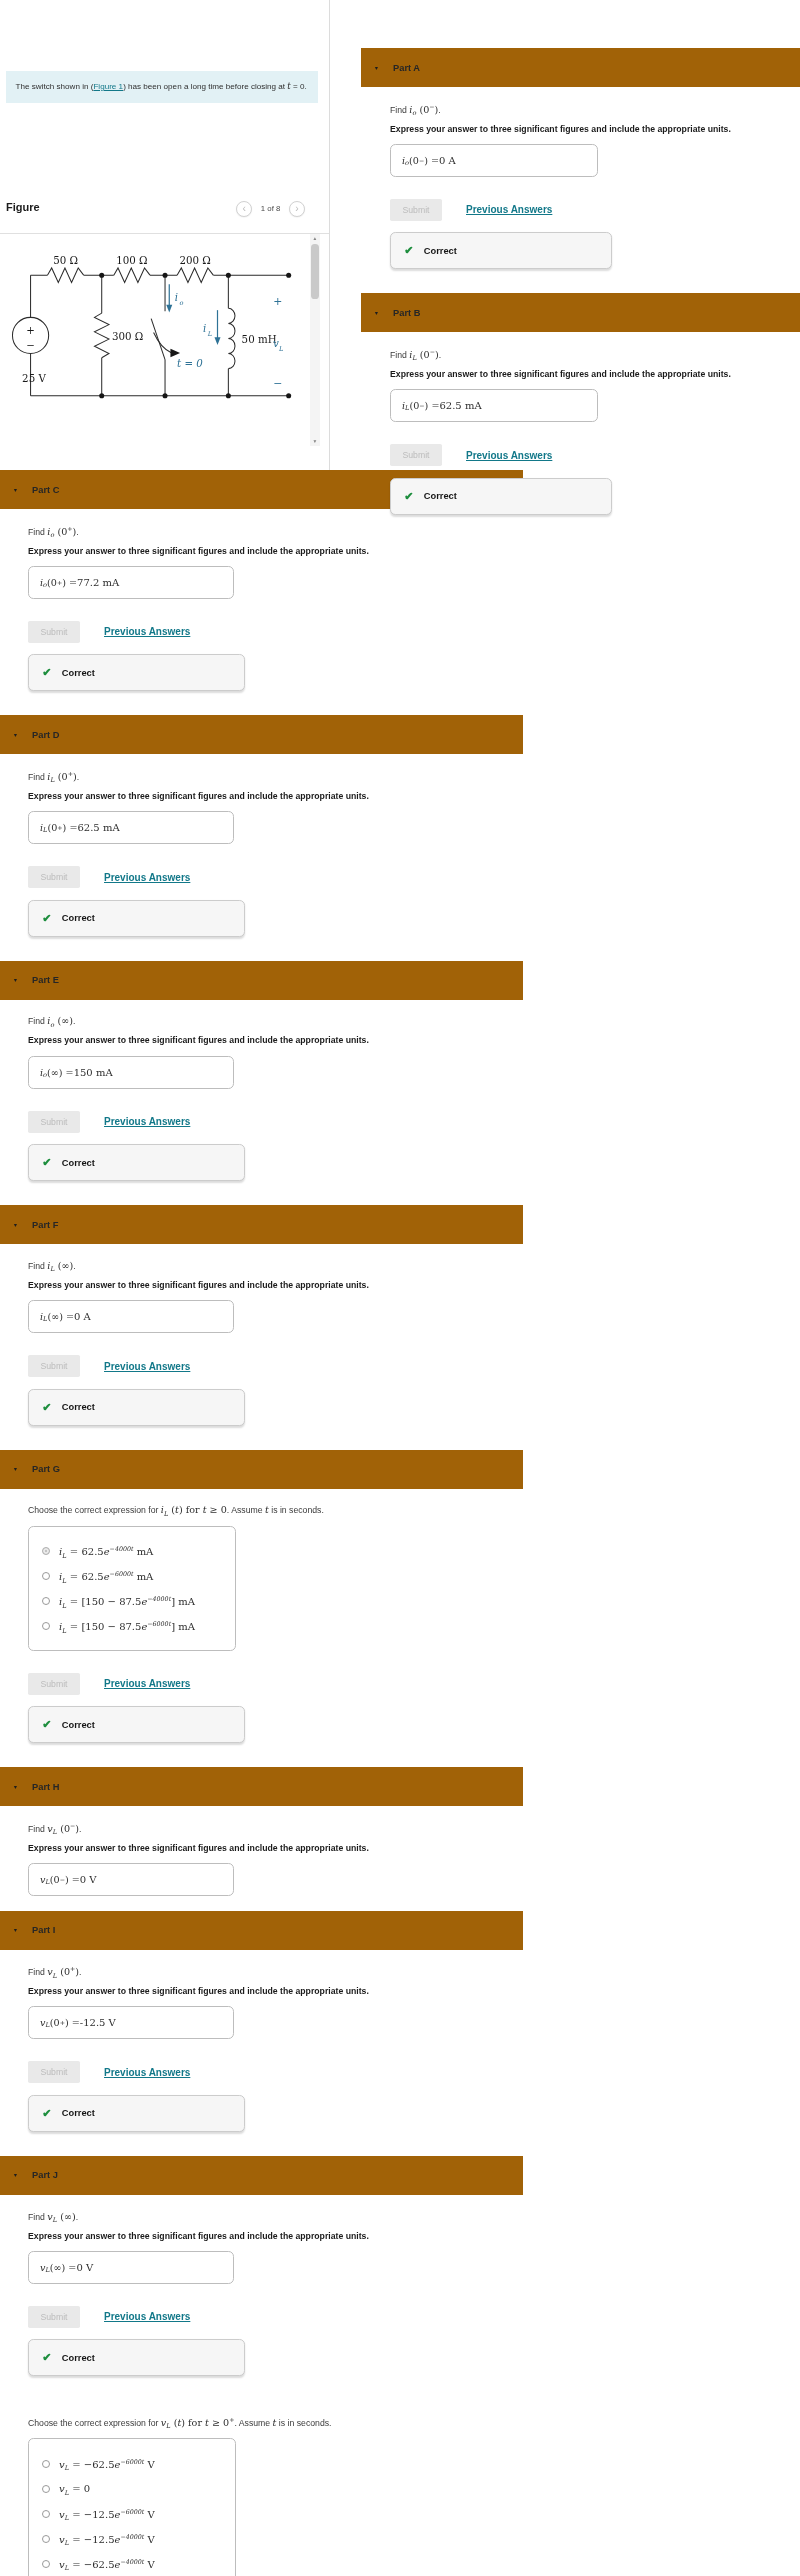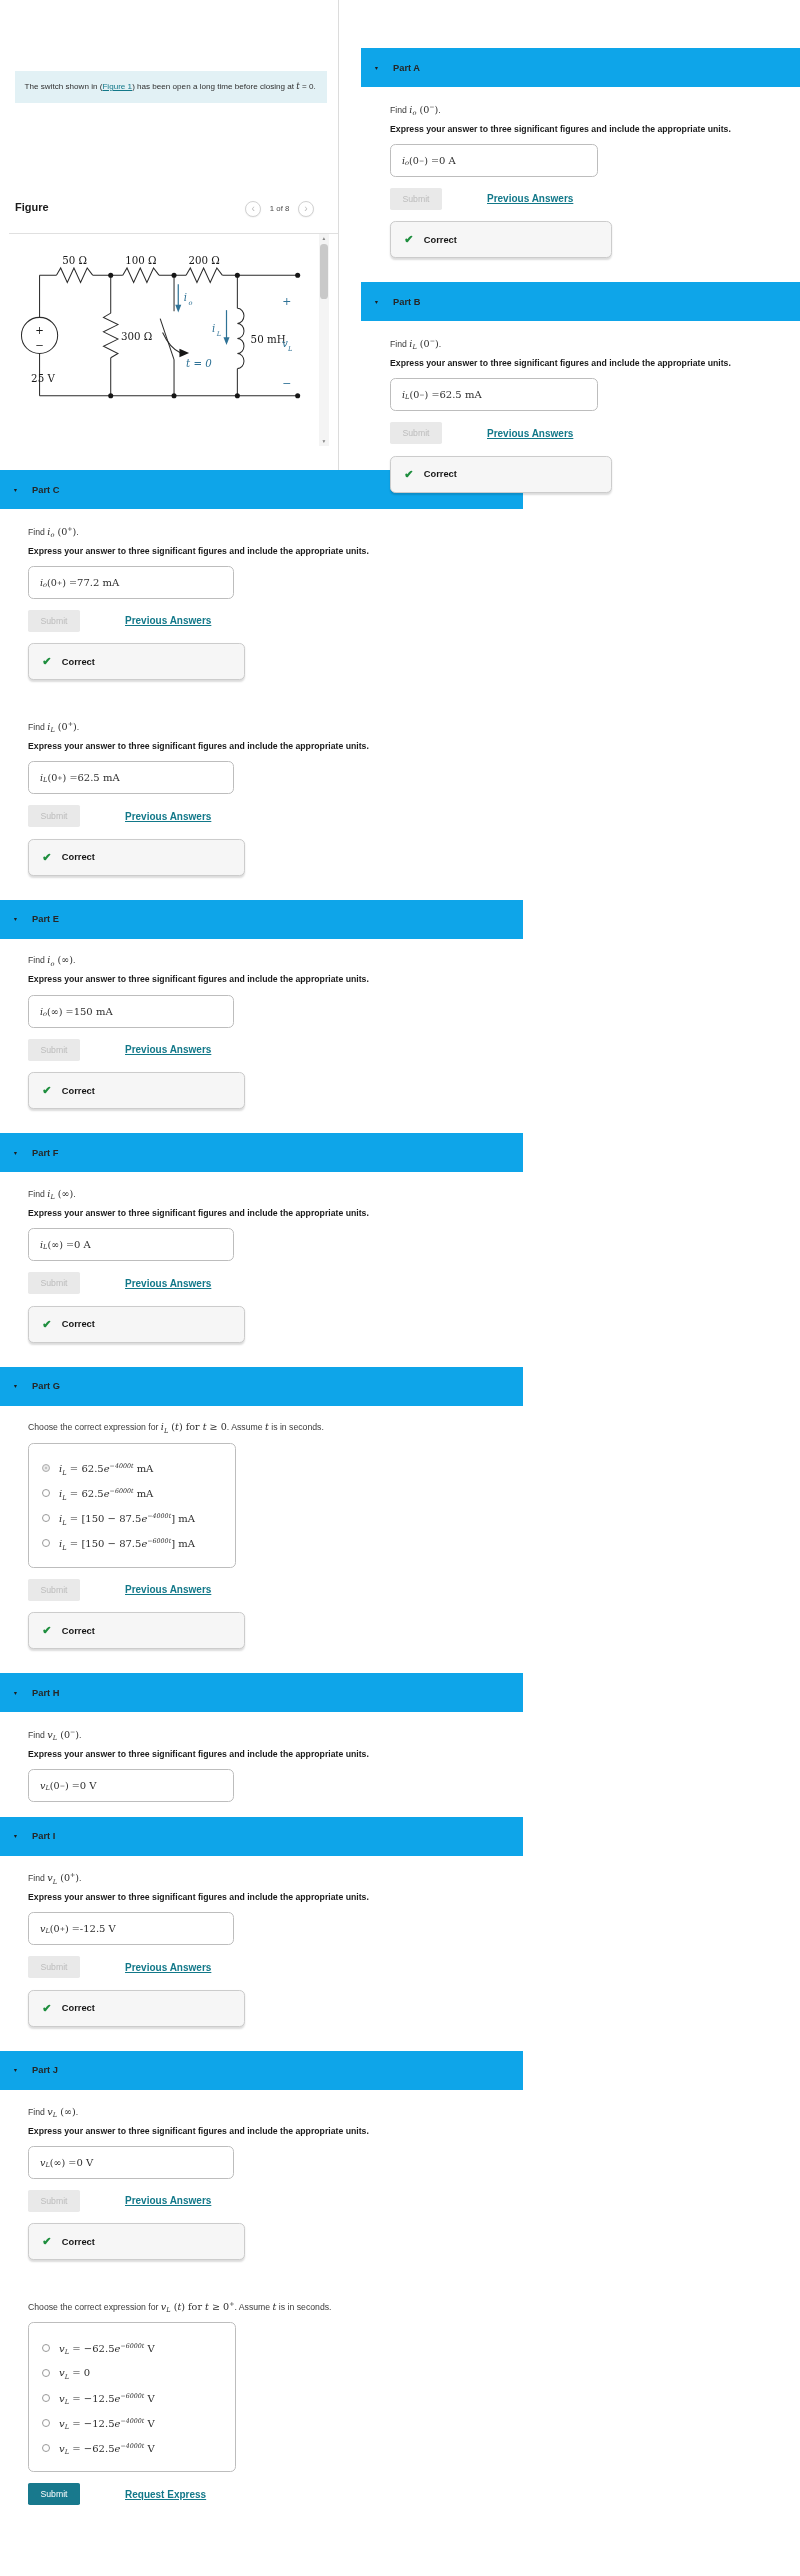--- a/index.html
+++ b/index.html
@@ -1,21 +1,21 @@
 <!DOCTYPE html>
 <html style="font-size:9.6px"><head>
 <meta charset="utf-8">
 <style>
   * { box-sizing: border-box; margin: 0; padding: 0; }
   html, body { width: 801px; height: 2576px; overflow: hidden; background: #fff;
     font-family: "Liberation Sans", sans-serif; color: #333; }
 
   
   .top-region { position: relative; width: 801px; height: 470px; }
-  .left-col { position: absolute; left: 9px; top: 0; width: 330px; height: 470px;
+  .left-col { position: absolute; left: 0; top: 0; width: 330px; height: 470px;
     border-right: 0.6px solid #dcdcdc; }
   .info-box { margin: 71px 11px 0 6px; background: #e2f1f5; padding: 9px 9.6px;
     font-size: 8.1px; line-height: 1.55; color: #2f2f2f; }
   .info-box .math-t { font-family: "DejaVu Serif", serif; font-style: italic; font-size: 8.7px; }
   a.fig-link { color: #127889; text-decoration: underline; cursor: pointer; }
   .figure-head { margin: 98px 24px 0 6px; display: flex; align-items: flex-start; }
   .figure-title { font-size: 11px; font-weight: bold; color: #1c1c1c; flex: 0 0 auto; }
   .pager { margin-left: auto; display: flex; align-items: center; }
   .pager-btn { width: 16.3px; height: 16.3px; border: 0.6px solid #d2d2d2; border-radius: 50%;
     background: #fff; color: #bdbdbd; font-size: 10.3px; line-height: 14.5px; text-align: center;
@@ -37,40 +37,40 @@
   .scroll-arrow { width: 10.3px; height: 9.6px; text-align: center; font-size: 4.8px; color: #848484;
     line-height: 9.6px; }
   .scroll-arrow.down { position: absolute; bottom: 0; }
   .scroll-thumb { position: absolute; top: 10.3px; left: 1.2px; width: 7.8px; height: 55px;
     background: #c9c9c9; border-radius: 3.6px; }
   .right-col { position: absolute; left: 361px; top: 48px; width: 440px; }
 
   
   .part { width: 523px; }
   .right-col .part { width: 440px; }
-  .part-header { background: #0ea5e9; height: 39px; display: flex; align-items: center;
+  .part-header { background: #a16207; height: 39px; display: flex; align-items: center;
     padding-left: 12.7px; cursor: pointer; }
   .tri { font-size: 5.4px; color: #1e1e1e; margin-right: 14px; }
   .part-title { font-size: 9.3px; font-weight: bold; color: #262626; }
   .part-body { padding: 15.7px 0 0 28px; }
   .right-col .part-body { padding-left: 29px; }
   .find-line { font-size: 8.7px; color: #3a3a3a; }
   .t-s { font-size: 8.7px; color: #3a3a3a; }
   .t-m { font-family: "DejaVu Serif", serif; font-style: italic; font-size: 9.6px; color: #2e2e2e; }
   .t-n { font-family: "DejaVu Serif", serif; font-size: 9.6px; color: #2e2e2e; }
   .t-sub { font-family: "DejaVu Serif", serif; font-style: italic; font-size: 6.6px;
     position: relative; bottom: -2.4px; color: #2e2e2e; }
   .t-sup { font-family: "DejaVu Serif", serif; font-style: italic; font-size: 6.3px;
     vertical-align: super; color: #2e2e2e; }
   .t-ans { font-family: "DejaVu Serif", serif; font-size: 10px; color: #2f2f2f; }
   .express { font-weight: bold; font-size: 8.7px; color: #1b1b1b; margin: 9px 0 10.3px; }
   .answer-box { width: 206px; height: 33px; border: 0.6px solid #bdbdbd; border-radius: 5.4px;
     display: flex; align-items: center; padding-left: 11px; background: #fff; }
   .right-col .answer-box { width: 208px; }
-  .submit-row { margin-top: 11px; display: flex; align-items: center; gap: 21px; }
+  .submit-row { margin-top: 22px; display: flex; align-items: center; }
   .submit { min-width: 52px; height: 22px; border: none; border-radius: 1.8px; font-size: 8.7px;
     font-family: "Liberation Sans", sans-serif; }
   .submit.disabled { background: #e9e9e9; color: #bcbcbc; }
   .submit.enabled { background: #18798d; color: #fff; cursor: pointer; }
   .plink { color: #127889; font-weight: bold; font-size: 10px; text-decoration: underline;
     margin-left: 24px; cursor: pointer; }
   .correct-box { margin-top: 11.5px; width: 217px; min-height: 37px; background: #f6f6f6;
     border: 0.6px solid #ccc; border-radius: 5.4px; box-shadow: 0 1.2px 1.8px rgba(0,0,0,.14);
     display: flex; align-items: center; padding-left: 13.3px; }
   .right-col .correct-box { width: 222px; }
@@ -245,20 +245,24 @@
           <button class="submit disabled" disabled="disabled">Submit</button>
           <a class="plink">Previous Answers</a>
         </div>
         <div class="correct-box">
           <span class="check">✔</span>
           <span class="correct-label">Correct</span>
         </div>
       </div>
     </section>
     <section class="part">
+      <div class="part-header">
+        <span class="tri">▼</span>
+        <span class="part-title">Part D</span>
+      </div>
       <div class="part-body">
         <div class="find-line"><span class="t-s">Find </span><span class="t-m">i</span><span class="t-sub">L</span><span class="t-n"> (0</span><span class="t-sup">+</span><span class="t-n">)</span><span class="t-s">.</span></div>
         <div class="express">Express your answer to three significant figures and include the appropriate units.</div>
         <div class="answer-box">
           <span class="t-m">i</span>
           <span class="t-sub">L</span>
           <span class="t-n"> (0</span>
           <span class="t-sup">+</span>
           <span class="t-n">) = </span>
           <span class="t-ans">62.5 mA</span>

